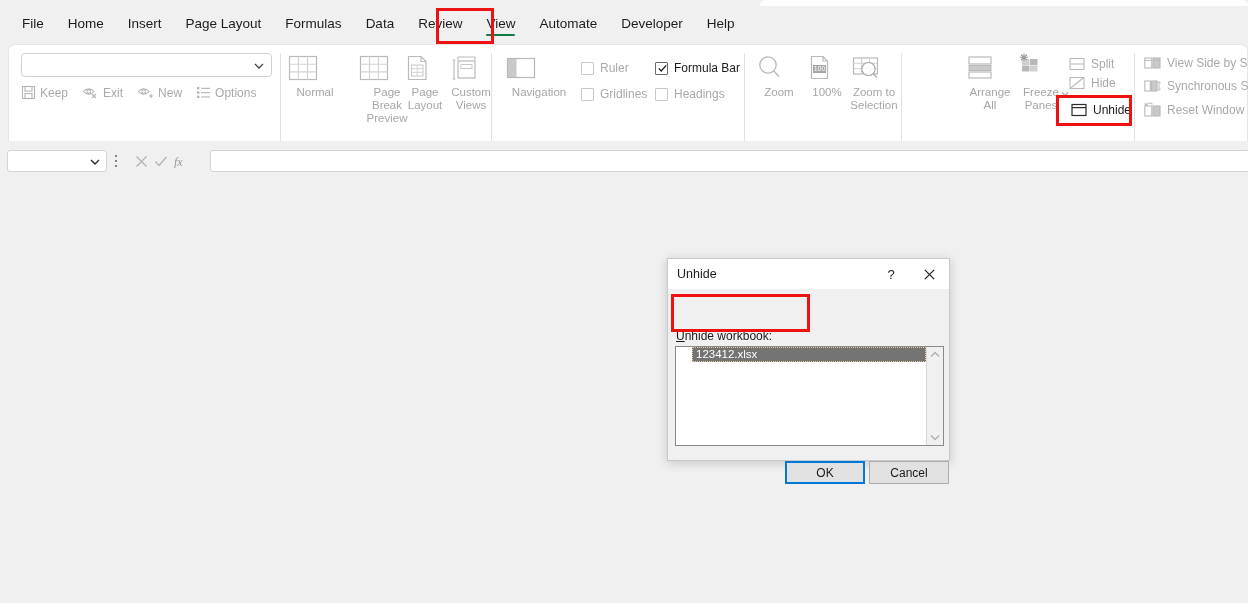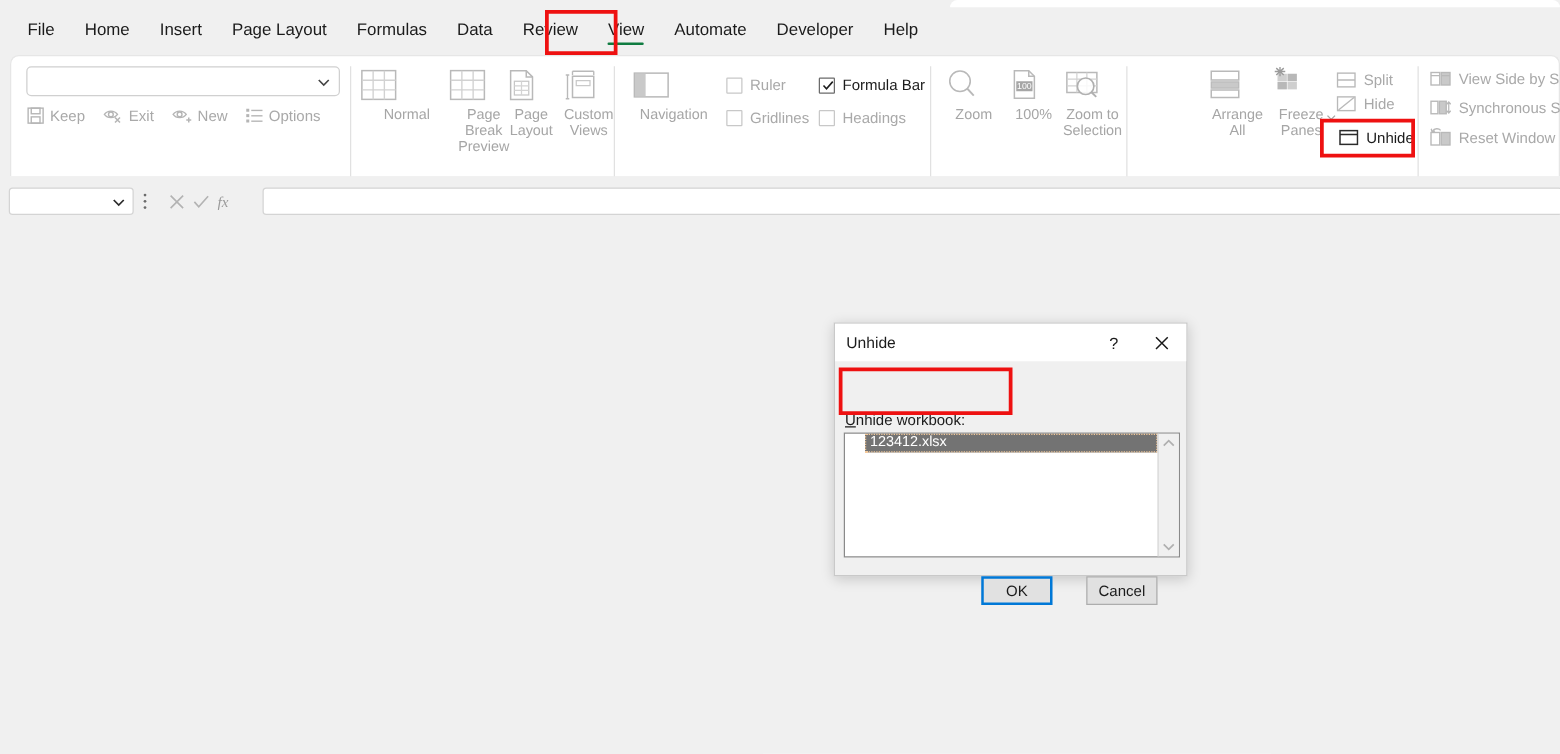--- a/index.html
+++ b/index.html
@@ -139,21 +139,21 @@
     outline: 1px dotted #f4c99a; outline-offset: -1px;
   }
   .vscroll {
     width: 17px; background: #f0f0f0; border-left: 1px solid #d8d8d8;
     position: relative;
   }
   .vscroll .arw { position: absolute; left: 0; right: 0; display: flex; justify-content: center; }
   .vscroll .arw.up { top: 4px; }
   .vscroll .arw.dn { bottom: 4px; }
   .dlg-btn {
-    position: absolute; top: 172px; height: 23px; width: 57px;
+    position: absolute; top: 172px; height: 23px; width: 80px;
     background: #e1e1e1; border: 1px solid #adadad;
     font-size: 12px; color: #1b1b1b;
     display: flex; align-items: center; justify-content: center;
   }
   .dlg-btn.primary { border: 2px solid #0078d7; left: 117px; }
   .dlg-btn.secondary { left: 201px; }
 
   
   .fbar {
     position: absolute; left: 0; top: 141px; width: 1248px; height: 40px;
@@ -268,21 +268,21 @@
               <rect x="1" y="10.6" width="2.4" height="2.4" fill="#b5b5b5"></rect>
               <rect x="5" y="2.8" width="9" height="1.1" fill="#b5b5b5"></rect>
               <rect x="5" y="7.1" width="9" height="1.1" fill="#b5b5b5"></rect>
               <rect x="5" y="11.4" width="9" height="1.1" fill="#b5b5b5"></rect>
             </svg>
           </span>
           <span class="lbl">Options</span>
         </div>
       </div>
 
-      <div class="bigbtn" style="left:277px; top:8px;text-align:right;">
+      <div class="bigbtn" style="left:277px; top:8px;">
         <span class="ico">
           <svg width="34" height="30" viewBox="0 0 34 30">
             <rect x="3.5" y="3.5" width="27" height="23" fill="none" stroke="#b9b9b9" stroke-width="1.2"></rect>
             <path d="M12.5 3.5 V26.5 M21.5 3.5 V26.5 M3.5 11.2 H30.5 M3.5 18.9 H30.5" stroke="#d2d2d2" stroke-width="1.1"></path>
           </svg>
         </span>
         <span class="cap">Normal</span>
       </div>
 
       <div class="bigbtn" style="left:348px; top:8px; width:60px;">

